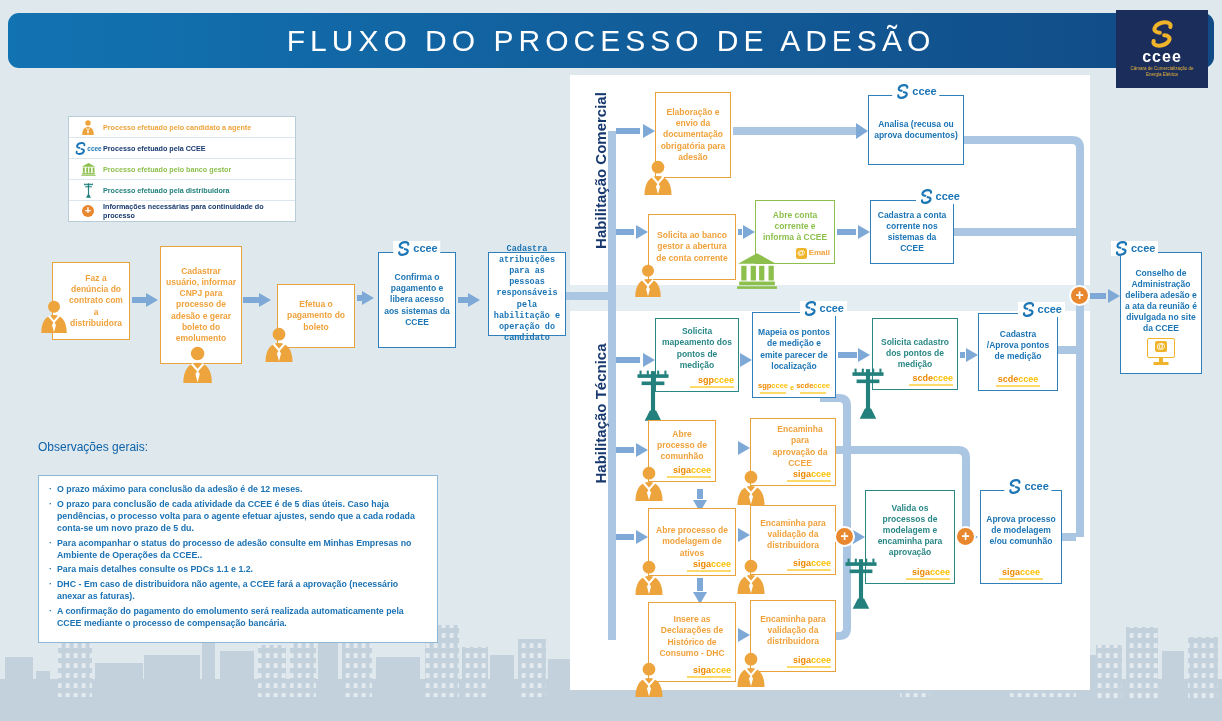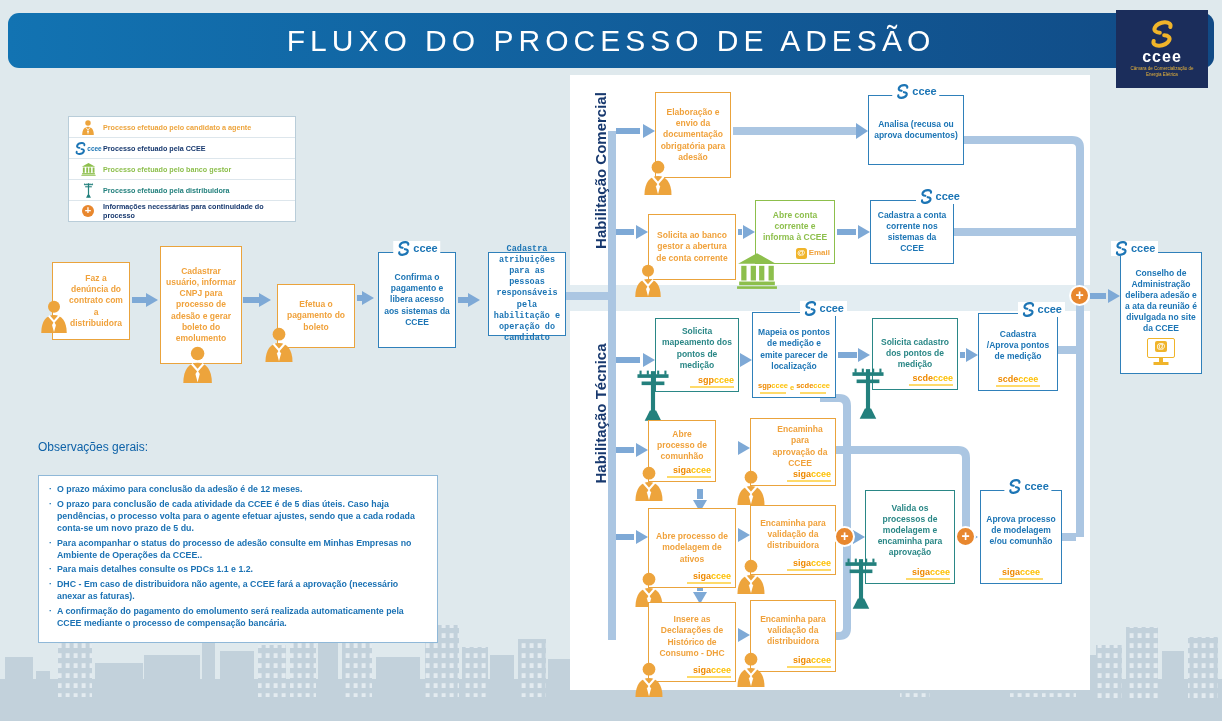--- a/index.html
+++ b/index.html
@@ -434,21 +434,21 @@
     <svg class="pic" style="left:-16px;bottom:-20px;" width="32" height="35" viewBox="0 0 40 44" color="#eda43c">
         <use href="#i-person"></use>
       </svg>
     <span>Encaminha para aprovação da CCEE</span>
     <span class="slogo">
         <span class="lg"><b>siga</b><i>ccee</i></span>
         <span class="tagbar"></span>
       </span>
   </div>
 
-  <div class="box o" style="left:648px;top:508px;width:88px;height:80px;">
+  <div class="box o" style="left:648px;top:508px;width:88px;height:68px;">
     <svg class="pic" style="left:-16px;bottom:-20px;" width="32" height="35" viewBox="0 0 40 44" color="#eda43c">
         <use href="#i-person"></use>
       </svg>
     <span>Abre processo de modelagem de ativos</span>
     <span class="slogo">
         <span class="lg"><b>siga</b><i>ccee</i></span>
         <span class="tagbar"></span>
       </span>
   </div>
 

